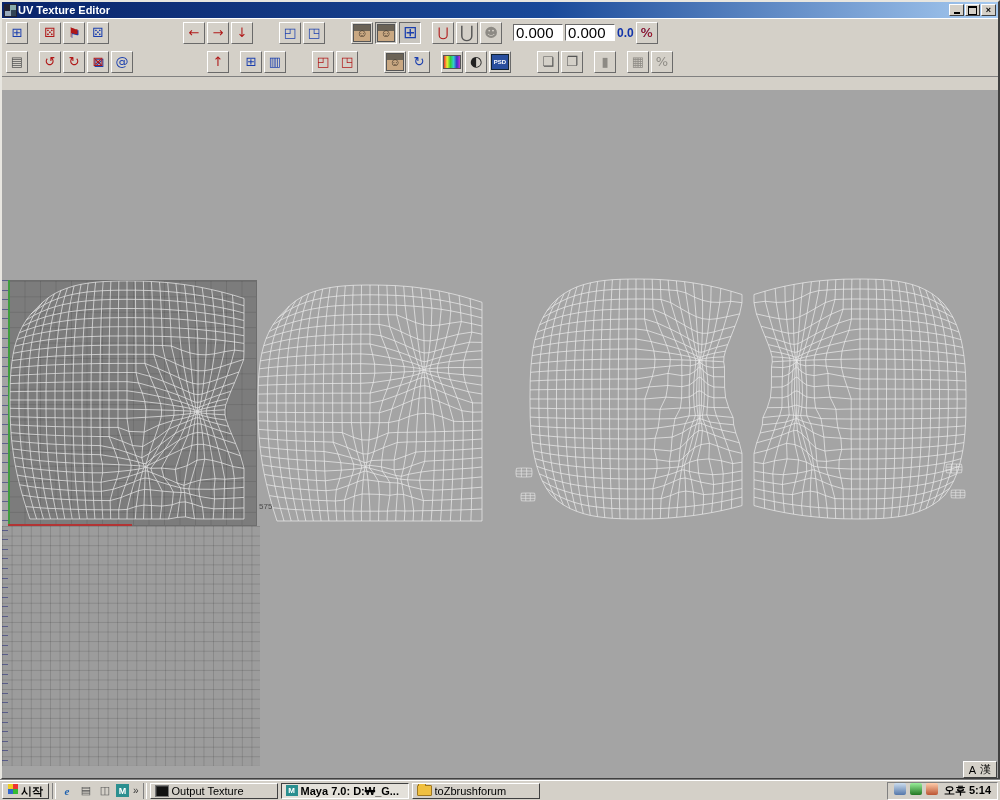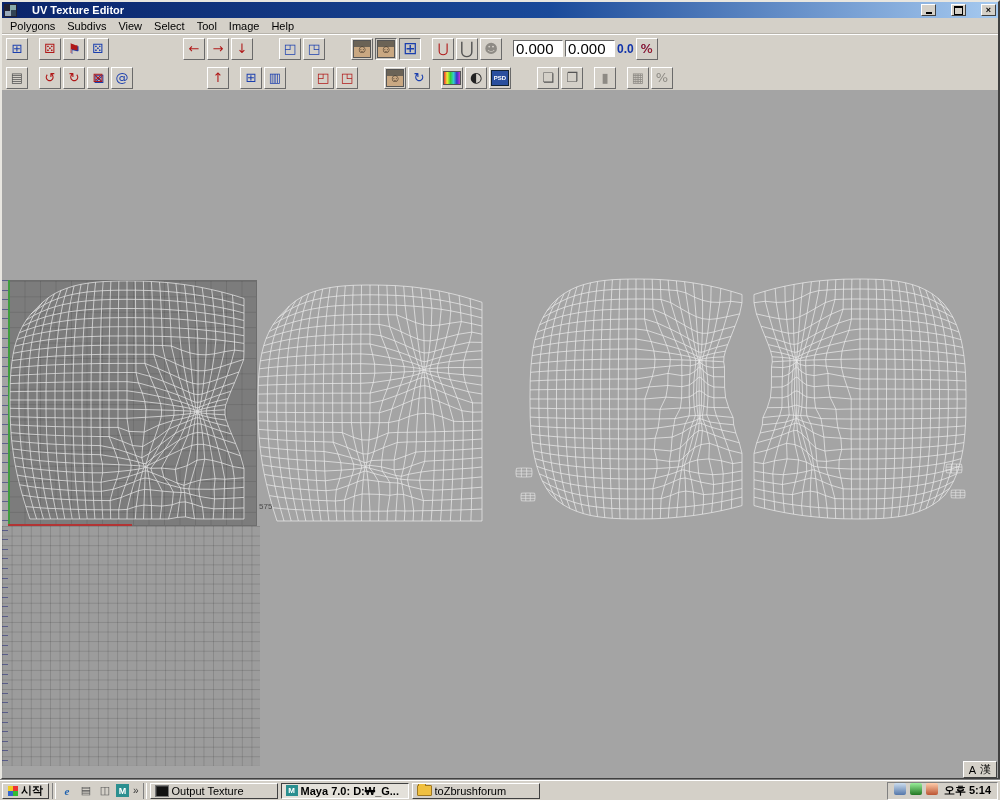--- a/index.html
+++ b/index.html
@@ -10,21 +10,21 @@
     font-size:11px; color:#000;
     -webkit-font-smoothing:none;
   }
   
   .app-window{
     position:absolute;left:0;top:0;width:996px;height:776px;
     background:#d4d0c8;
     border:2px solid;border-color:#e8e6e0 #404040 #404040 #e8e6e0;
   }
   .titlebar{
-    height:14px;display:flex;align-items:center;gap:15px;padding:1px 2px;
+    height:14px;display:flex;align-items:center;gap:1px;padding:1px 2px;
     background:linear-gradient(90deg,#0a246a 0%,#1a4a9a 55%,#a6caf0 100%);
     color:#fff;font-weight:bold;
   }
   .win-icon{width:11px;height:11px;flex:0 0 auto;
     background:conic-gradient(#8aa 0 25%,#345 0 50%,#9ab 0 75%,#223 0);
     border:1px solid #223;}
   .title-text{flex:1;font-size:11px;letter-spacing:0;white-space:nowrap;overflow:hidden;}
   .wbtn{width:15px;height:12px;background:#d4d0c8;border:1px solid;
     border-color:#fff #404040 #404040 #fff;display:flex;align-items:center;justify-content:center;
     padding:0;font-size:9px;line-height:9px;font-weight:bold;color:#000;cursor:default;}
@@ -74,21 +74,21 @@
     background-size:9.6px 9.6px;}
   .ruler{position:absolute;left:0;top:190px;width:6px;height:486px;
     background-image:repeating-linear-gradient(180deg,rgba(35,40,120,.55) 0 1px,transparent 1px 9.6px);}
   .axis-v{position:absolute;left:6px;top:190px;width:2px;height:246px;background:#3f9c3f;}
   .axis-u{position:absolute;left:6px;top:434px;width:124px;height:2px;background:#b23434;}
   .coord-label{position:absolute;left:257px;top:412px;font-size:8px;color:#4a4a4a;}
   
   .taskbar{position:absolute;left:0;bottom:0;width:1000px;height:20px;background:#d4d0c8;
     border-top:1px solid #fff;box-shadow:0 -1px 0 #808080;display:flex;align-items:center;
     padding:0 2px;gap:3px;box-sizing:border-box;}
-  .start{height:16px;display:flex;align-items:center;gap:3px;padding:0 5px;font-weight:bold;
+  .start{height:16px;display:flex;gap:3px;padding:0 5px;font-weight:bold;
     font-size:11px;background:#d4d0c8;border:1px solid;border-color:#fff #404040 #404040 #fff;cursor:default;
     font-family:"Liberation Sans",sans-serif;}
   .winflag{width:10px;height:10px;background:conic-gradient(#e33 0 25%,#3b3 0 50%,#36c 0 75%,#ec2 0);}
   .tb-etch{width:2px;height:16px;border-left:1px solid #808080;border-right:1px solid #fff;}
   .ql{width:16px;height:16px;display:flex;align-items:center;justify-content:center;font-size:11px;cursor:default;}
   .ql-e{color:#1b5fae;font-weight:bold;font-family:"Liberation Serif",serif;font-style:italic;}
   .ql-m{background:#2a8f8f;color:#fff;font-size:9px;font-weight:bold;width:13px;height:13px;}
   .chev{font-size:10px;color:#333;padding:0 1px;cursor:default;}
   .task{width:128px;height:16px;display:flex;align-items:center;gap:3px;padding:0 4px;
     background:#d4d0c8;border:1px solid;border-color:#fff #404040 #404040 #fff;font-size:11px;
@@ -127,29 +127,20 @@
         <span class="minbar"></span>
       </button>
     <button class="wbtn">
         <span class="maxbox"></span>
       </button>
     <button class="wbtn">
         <span>×</span>
       </button>
   </div>
 
-  <div class="menubar">
-    <span class="menu-item">Polygons</span>
-    <span class="menu-item">Subdivs</span>
-    <span class="menu-item">View</span>
-    <span class="menu-item">Select</span>
-    <span class="menu-item">Tool</span>
-    <span class="menu-item">Image</span>
-    <span class="menu-item">Help</span>
-  </div>
 
   <div class="toolbar">
     <div class="tb-row">
       <button class="tb">
           <span class="g c-blue">⊞</span>
         </button>
       <span class="sep"></span>
       <button class="tb">
           <span class="g c-red">⚄</span>
         </button>

